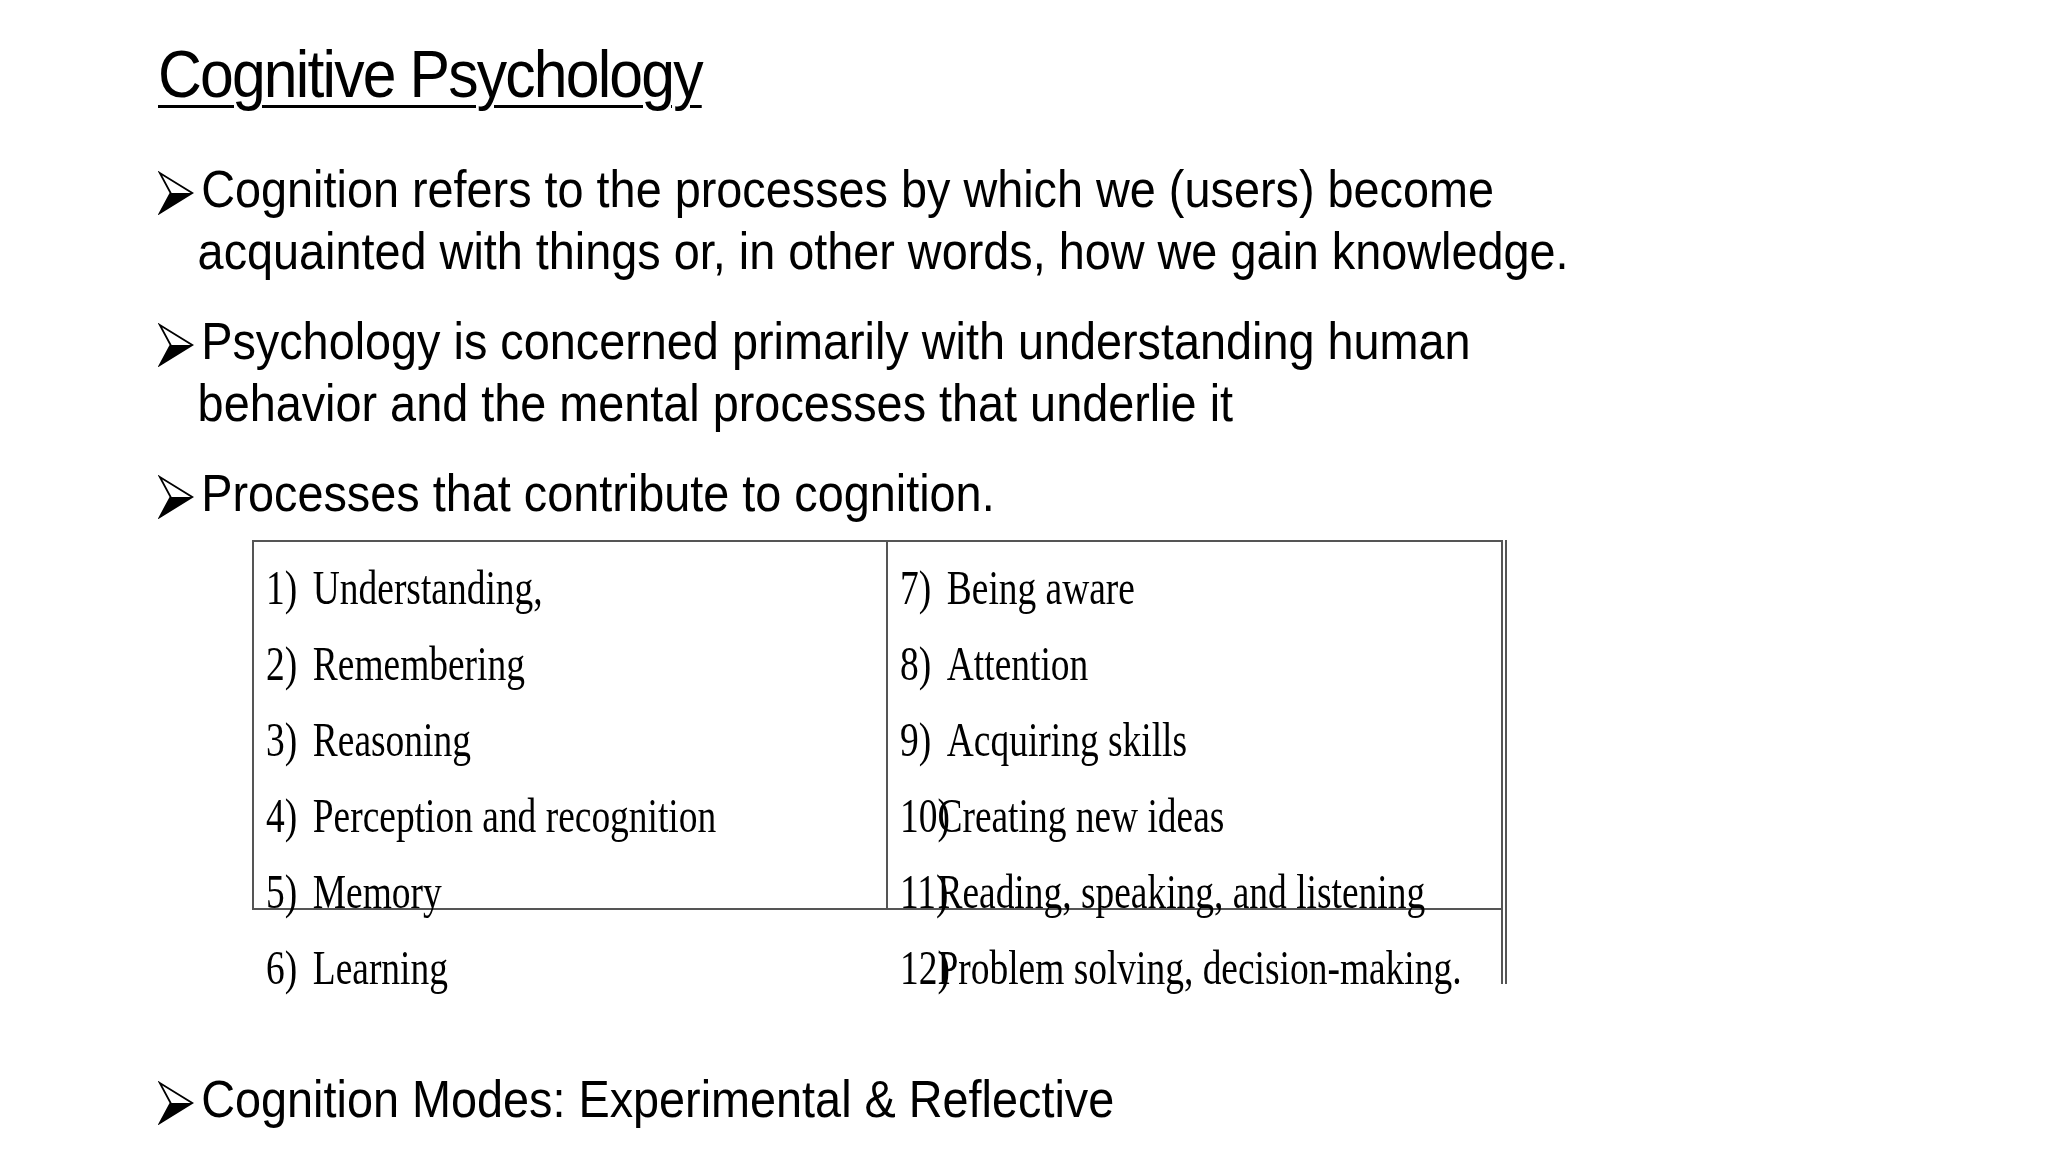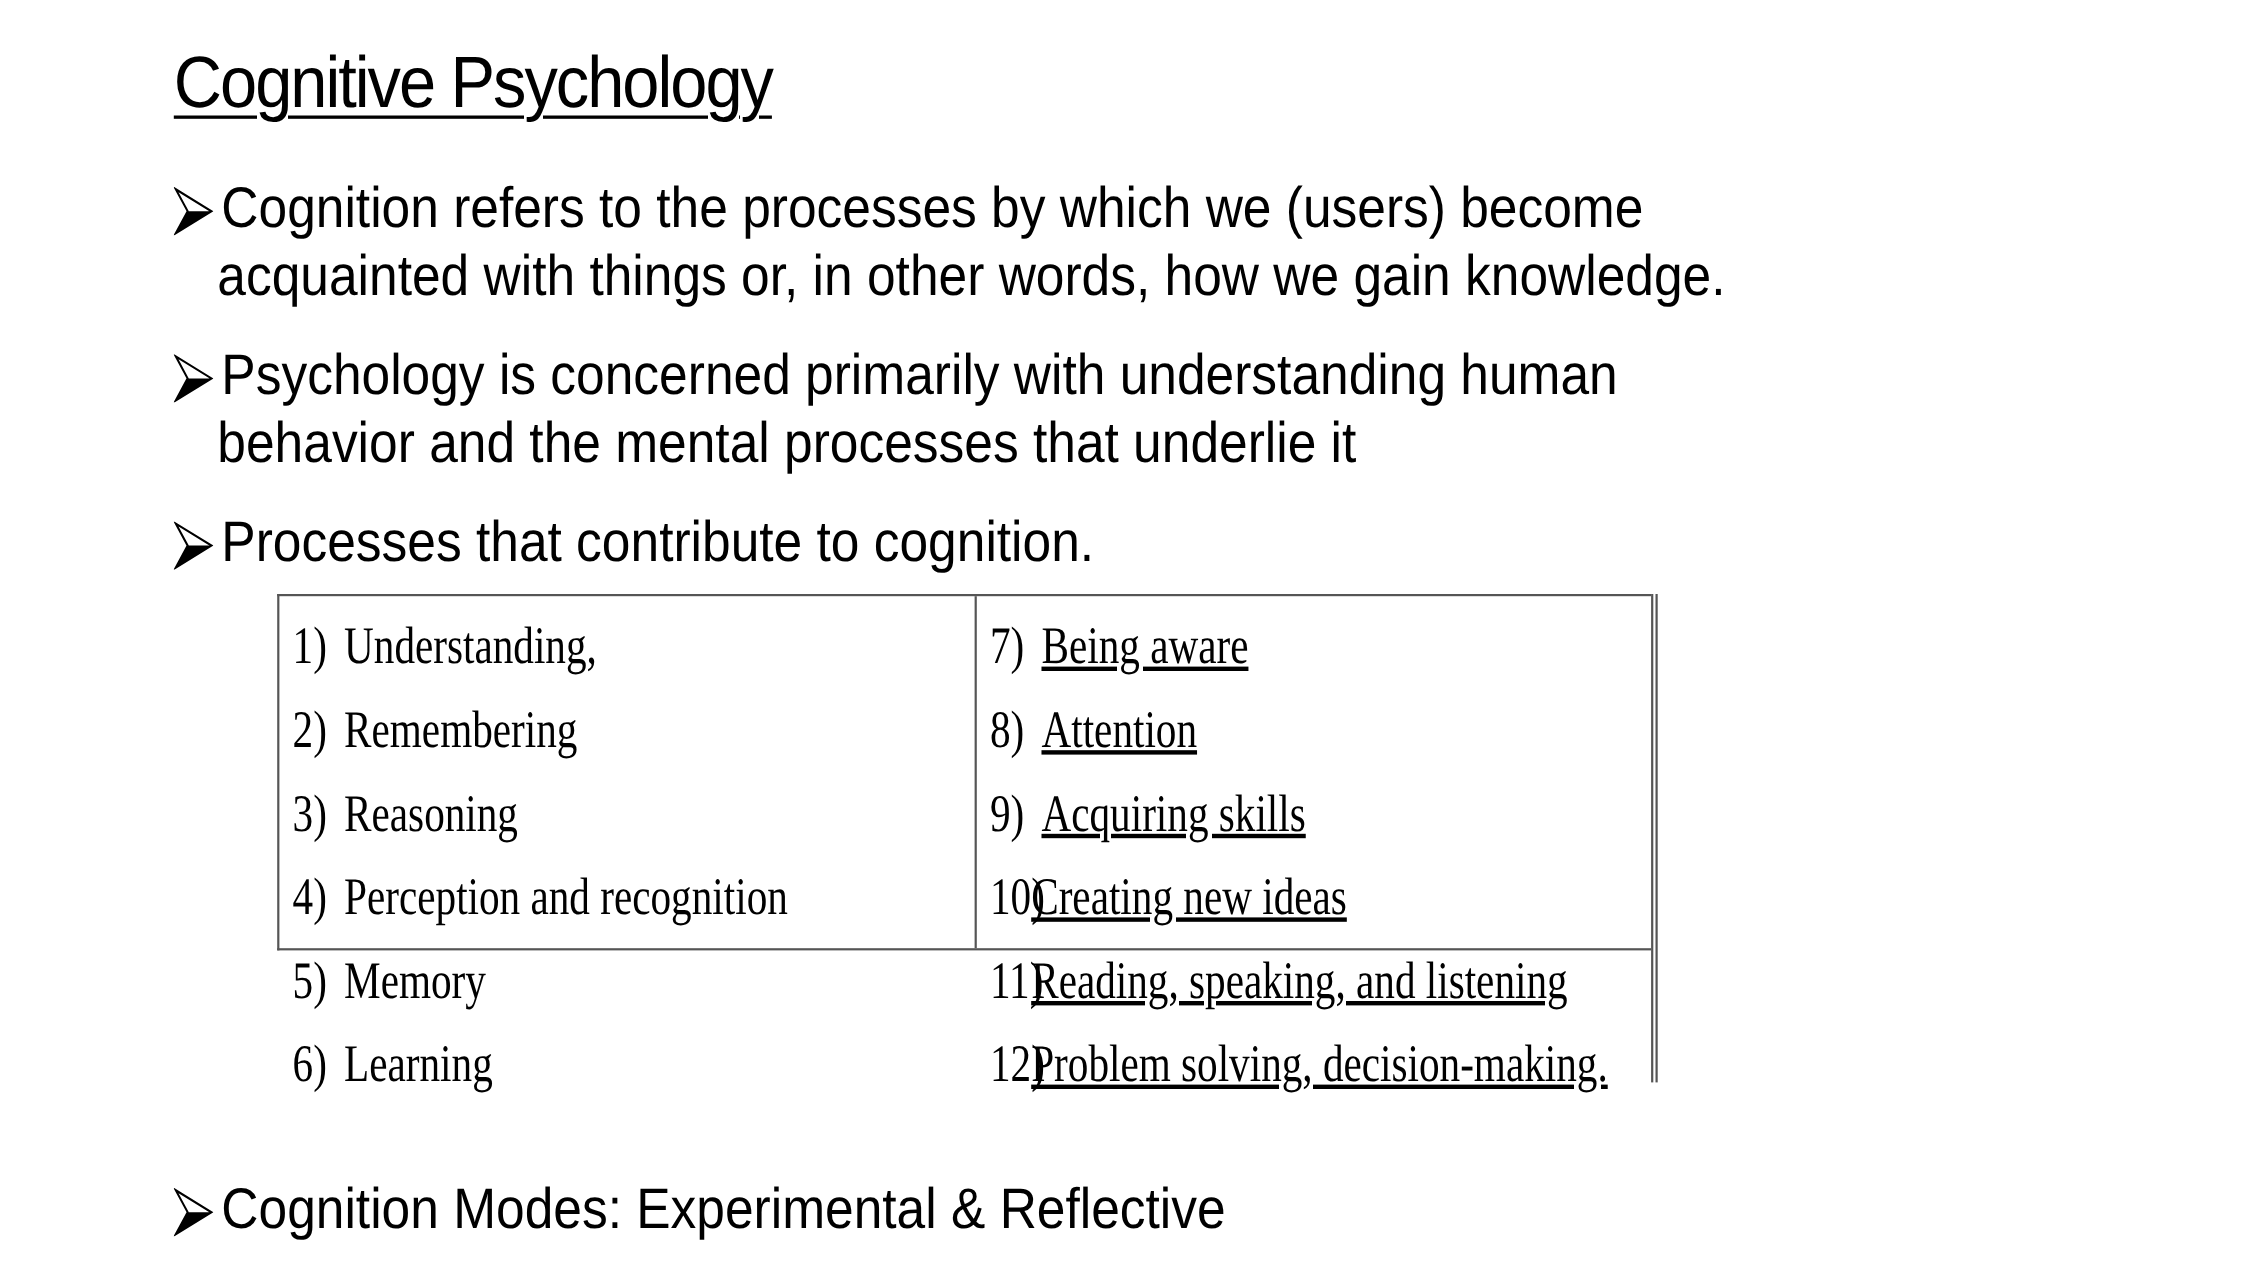--- a/index.html
+++ b/index.html
@@ -16,29 +16,29 @@
     white-space:nowrap; transform:scaleX(0.9); transform-origin:left top;
   }
   .bullet .arrow { display:inline-block; width:48px; vertical-align:top; position:relative; top:8px; }
   .bullet .arrow svg { width:40px; height:44px; }
   .bullet .cont { display:block; padding-left:44px; }
   .b1 { top:158px; }
   .b2 { top:310px; }
   .b3 { top:462px; }
   .b4 { top:1068px; }
   .table {
-    position:absolute; left:252px; top:540px; width:1249px; height:324px;
+    position:absolute; left:252px; top:540px; width:1249px; height:370px;
     border:2px solid #555; border-right:none; box-sizing:border-box;
   }
   .table-right { position:absolute; left:1501px; top:540px; width:6px; height:444px;
     border-left:2px solid #555; border-right:2px solid #555; box-sizing:border-box; }
   .divider { position:absolute; left:632px; top:0; width:2px; height:100%; background:#555; }
   .col { position:absolute; top:8px; }
   .col-left { left:12px; }
-  .col-right { left:646px;text-decoration:underline; }
+  .col-right { left:646px; }
   .row {
     height:76px; line-height:76px; white-space:nowrap;
     font-family:"Liberation Serif", serif; font-size:48px;
     transform:scaleX(0.78); transform-origin:left center;
   }
   .row .num { display:inline-block; width:60px; }
   .row .num.wide { width:48px; }
 </style>
 </head>
 <body>

